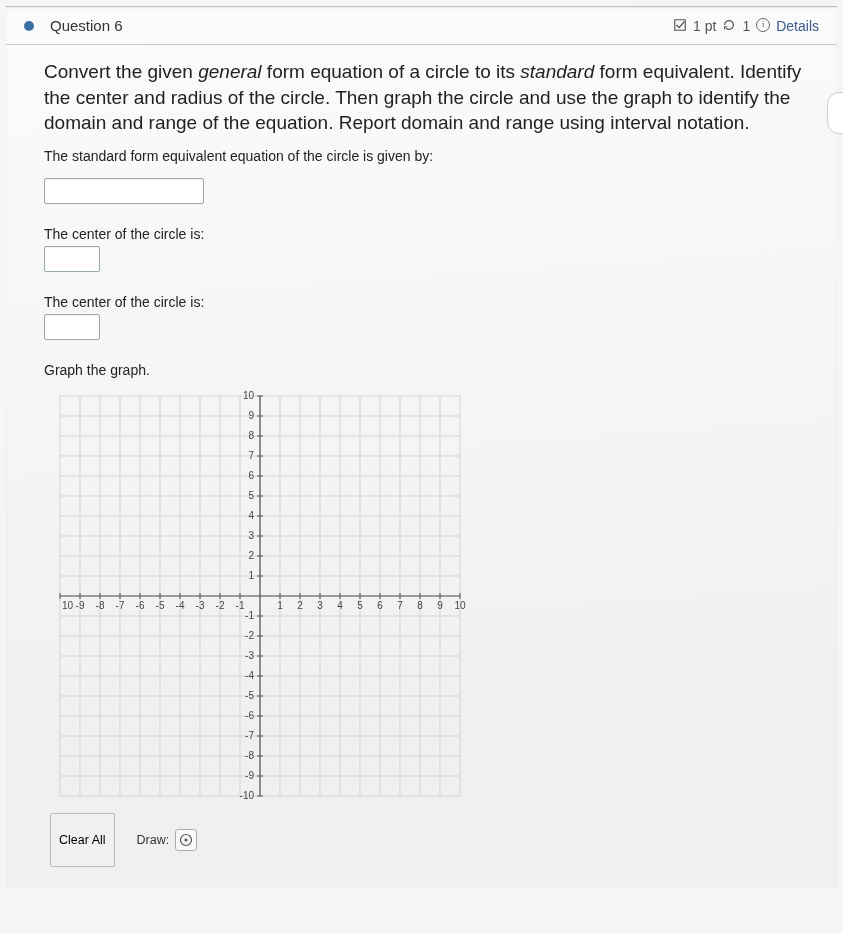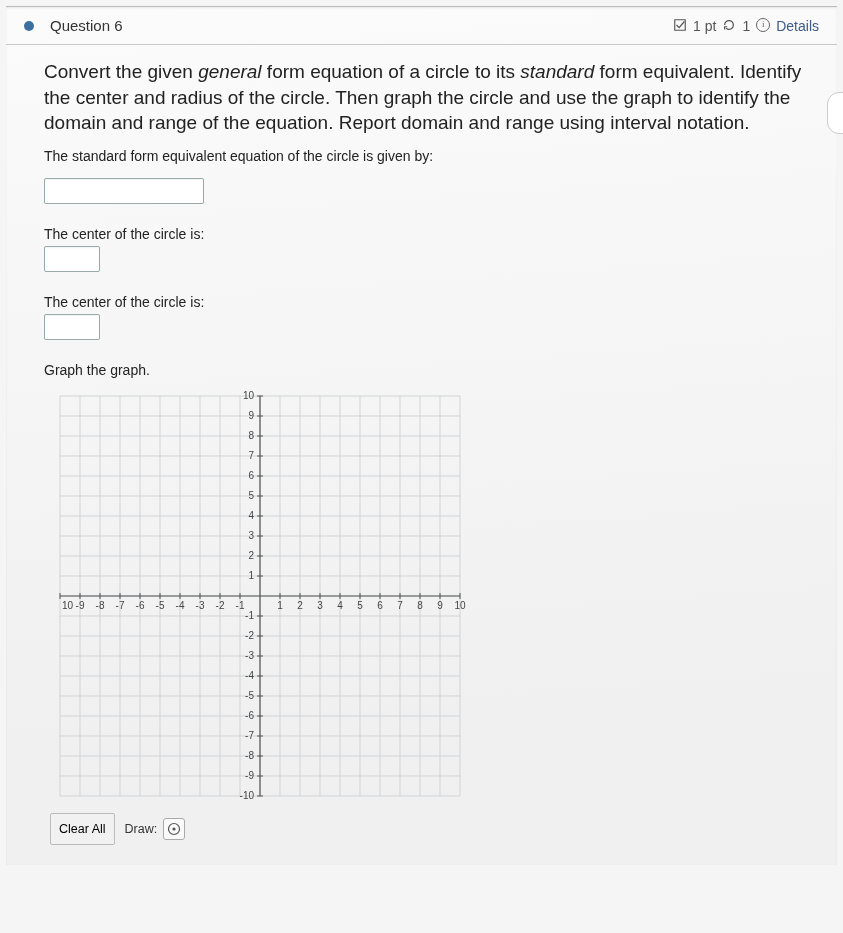--- a/index.html
+++ b/index.html
@@ -67,24 +67,24 @@
     .answer-box.lg { width: 160px; }
     .answer-box.sm { width: 56px; }
     .section-label { font-size: 14px; color: #222; margin-top: 4px; }
     .graph-wrap { margin-top: 8px; margin-left: 6px; }
     .toolbar {
       display: flex; align-items: center; gap: 6px; margin-top: 4px; margin-left: 6px;
       font-size: 12.5px; color: #333;
     }
     .btn {
       background: #f1f1f1; border: 1px solid #bbb;
-      padding: 8px 8px; font-size: 12.5px; cursor: pointer;
+      padding: 19px 8px; font-size: 12.5px; cursor: pointer;
       border-radius: 2px;
     }
-    .draw-label { margin-left: 4px; }
+    .draw-label { margin-left: 16px; }
     .circle-tool {
       width: 22px; height: 22px; border: 1px solid #aaa; border-radius: 3px;
       background: #fafafa; display: inline-flex; align-items: center; justify-content: center;
       cursor: pointer;
     }
     svg.axes text { font-size: 10px; fill: #444; font-family: Arial, sans-serif; }
     svg.axes line.grid { stroke: #cfd3d6; stroke-width: 1; }
     svg.axes line.axis { stroke: #555; stroke-width: 1.2; }
     svg.axes .tick { stroke: #555; stroke-width: 1; }
     .right-notch {

